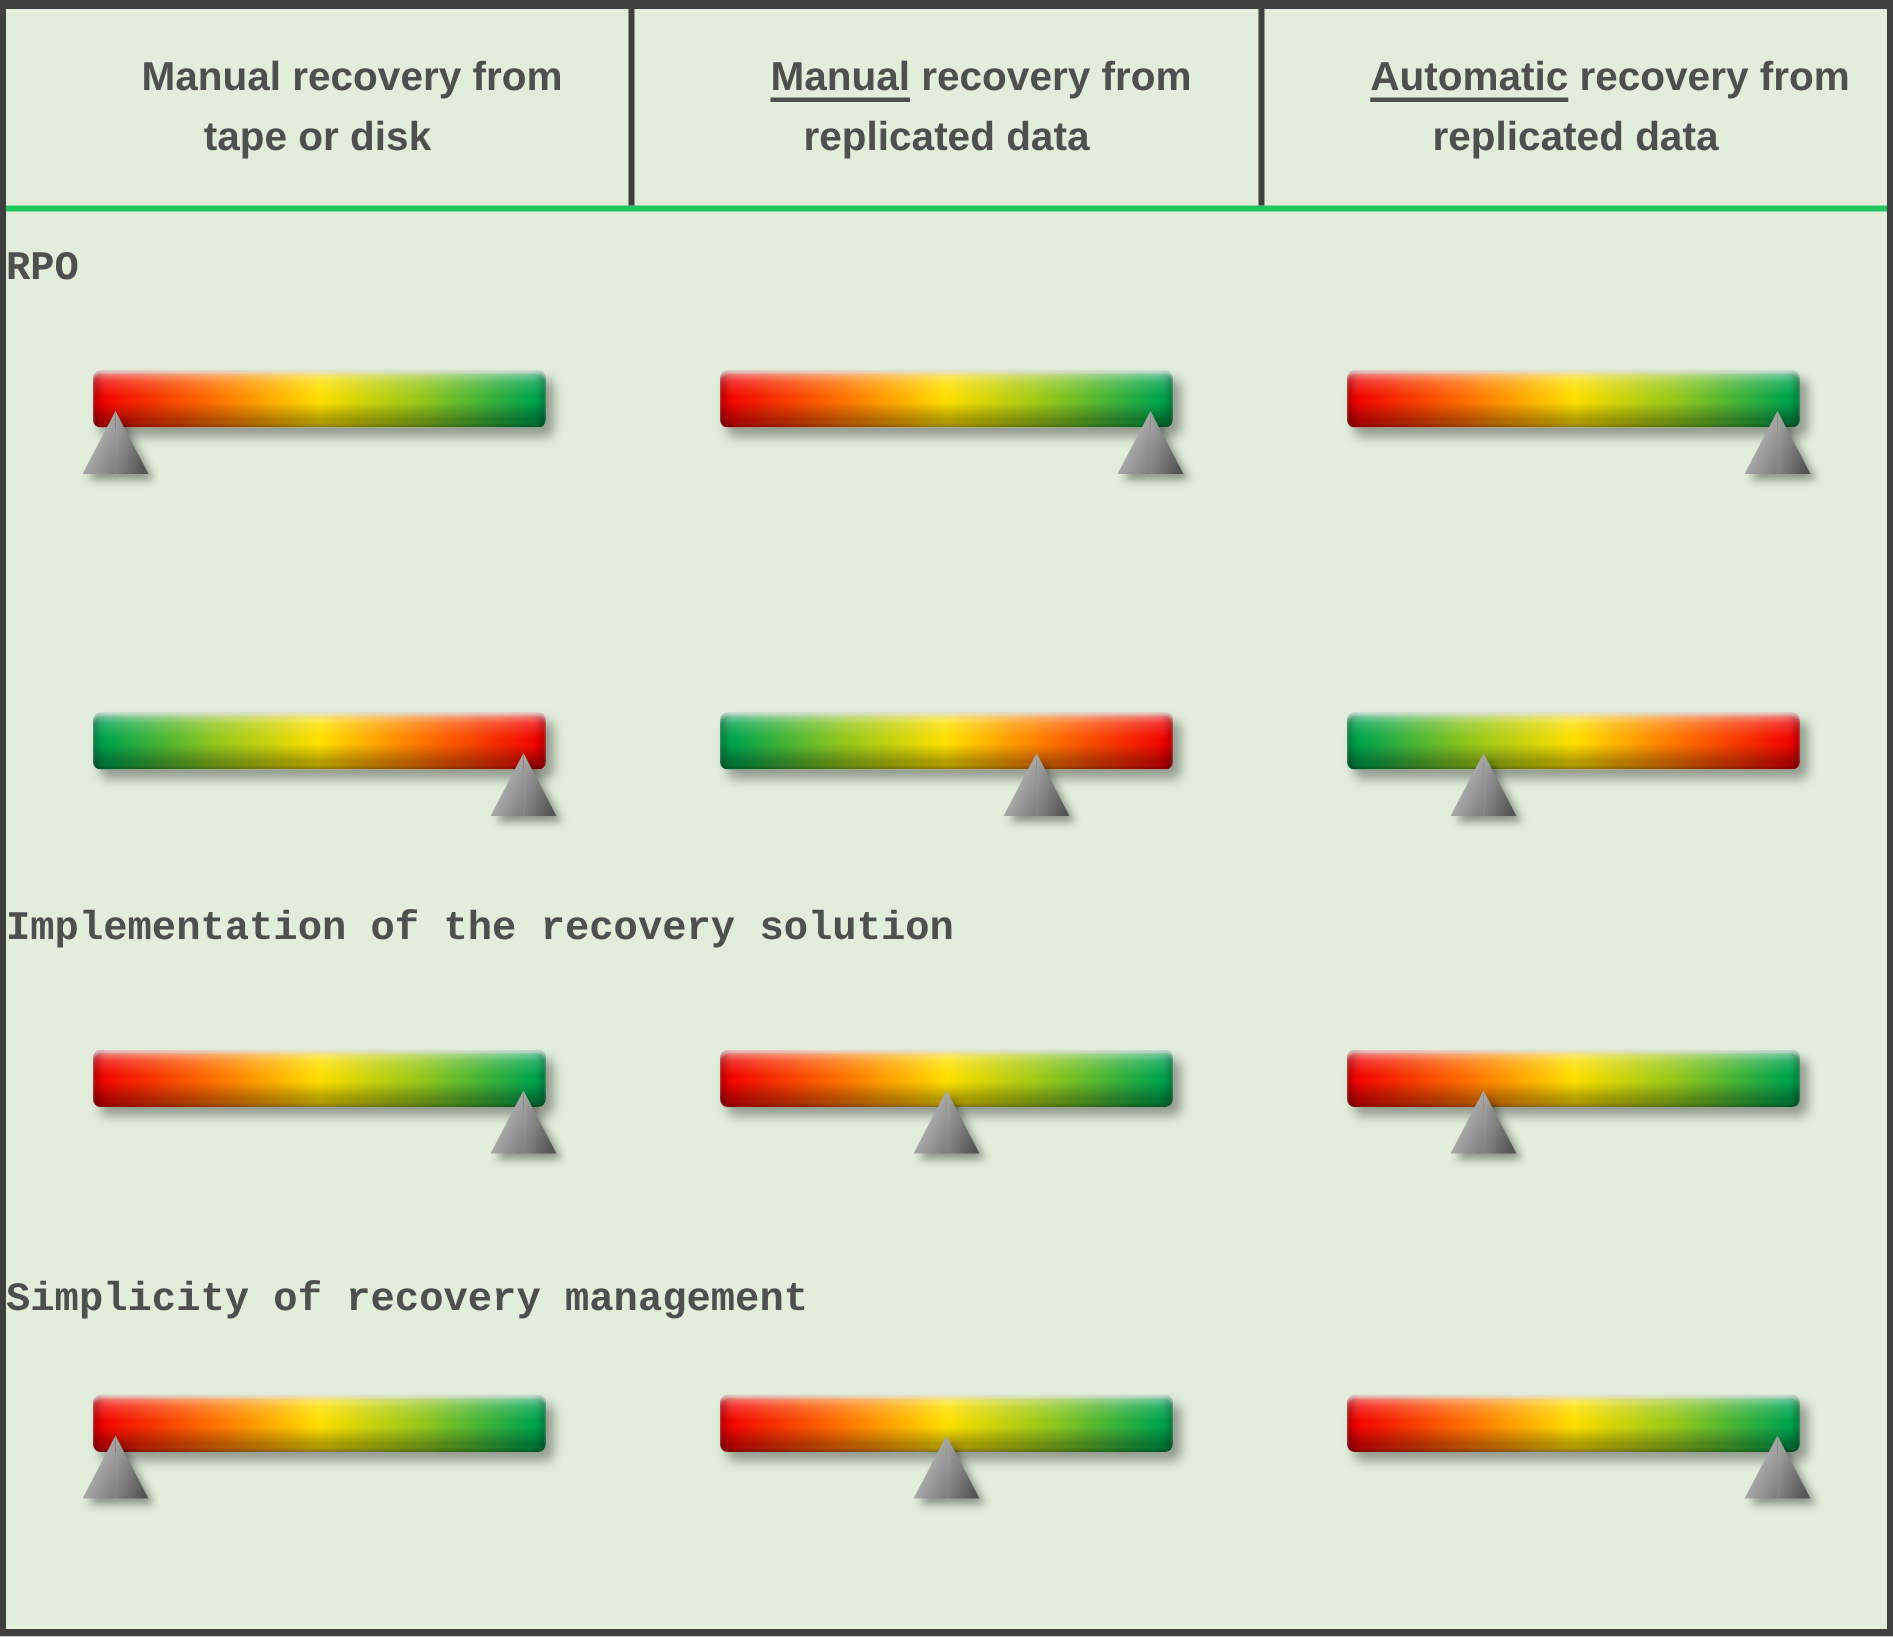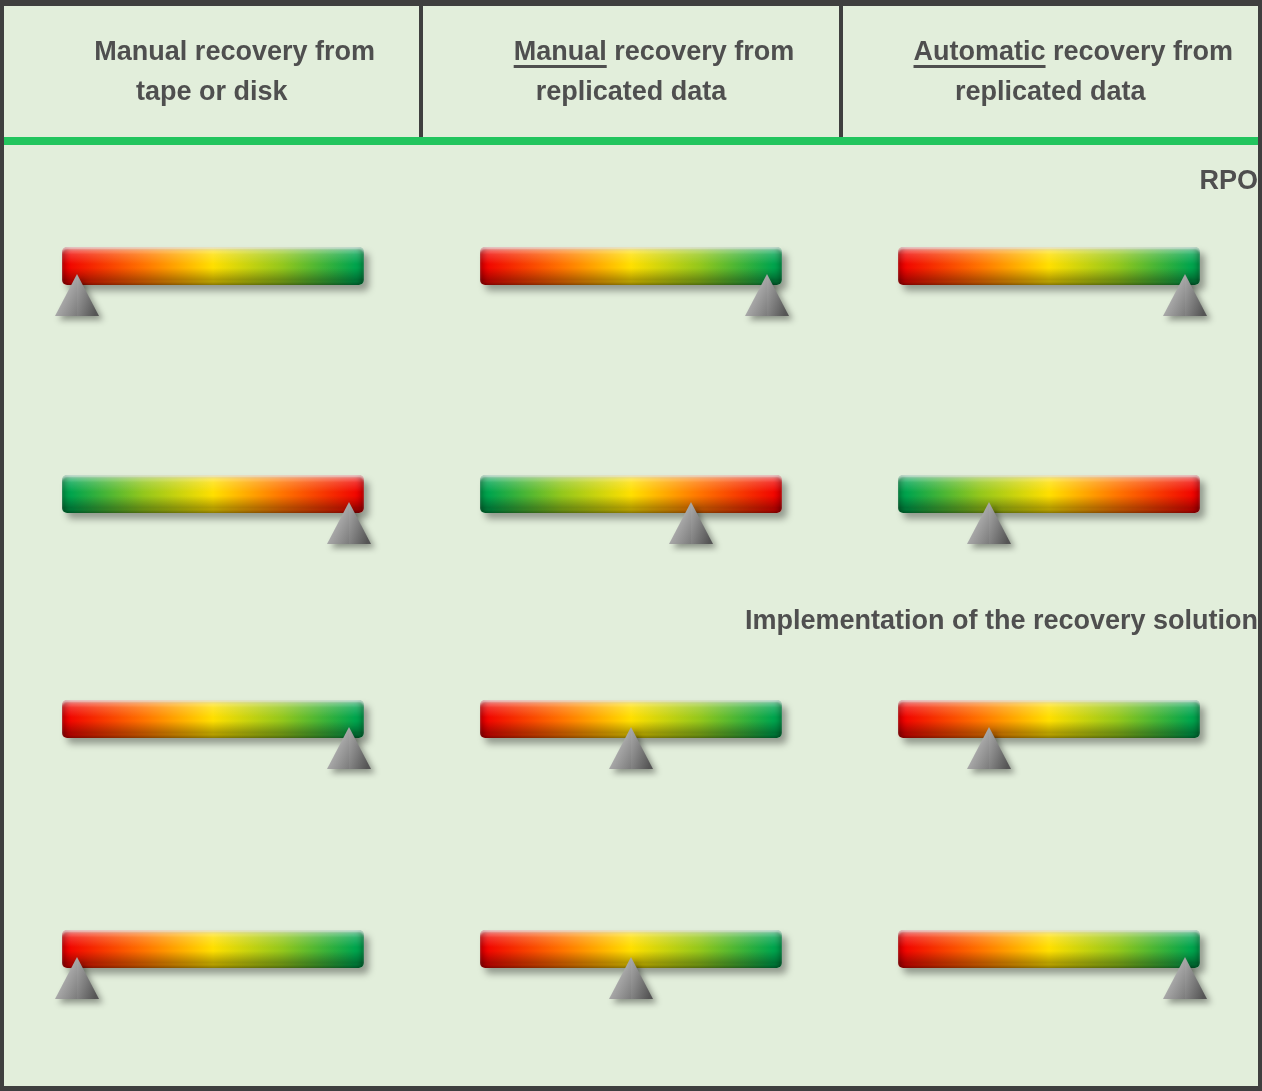--- a/index.html
+++ b/index.html
@@ -12,21 +12,21 @@
     border-bottom:5px solid #3f3f3f;
     border-left:4px solid #3f3f3f;
     border-right:4px solid #3f3f3f;
     font-family:"Liberation Sans", sans-serif;
     color:#4f4f4f;
     overflow:hidden;
   }
   .header{
     display:flex;
     height:131px;
-    border-bottom:8px solid #22c55e;
+    border-bottom:4px solid #22c55e;
   }
   .hcell{
     flex:1 1 0;
     display:flex;
     align-items:center;
     justify-content:center;
     font-size:27px;
     font-weight:bold;
     line-height:1.45;
   }
@@ -34,24 +34,25 @@
   .hcell-text{ text-align:center; white-space:pre-line; }
   .emph{
     text-decoration:underline;
     text-decoration-thickness:3px;
     text-underline-offset:5px;
     margin-left:46px;
   }
   .sec-title{
     position:absolute;
     left:0;width:100%;
-    text-align:right;
+    text-align:left;
     font-size:27px;
     font-weight:bold;
     color:#4f4f4f;
+    font-family:Liberation Mono, monospace;
   }
   .bars-row{
     position:absolute;
     left:0;width:100%;
     display:flex;
   }
   .colcell{ flex:1 1 0; }
   .bar-wrap{
     position:relative;
     width:302px;height:38px;
@@ -221,20 +222,21 @@
         <div class="tri" style="left: calc(30% - 23px);">
           <svg viewBox="0 0 46 44" width="46" height="44">
               <polygon points="23,1 23,43 1,43" fill="url(#triLeft)"></polygon>
               <polygon points="23,1 45,43 23,43" fill="url(#triRight)"></polygon>
             </svg>
         </div>
       </div>
     </div>
   </div>
 
+  <div class="sec-title" style="top:846px">Simplicity of recovery management</div>
   <div class="bars-row" style="top:924px">
     <div class="colcell">
       <div class="bar-wrap">
         <div class="bar"></div>
         <div class="tri" style="left: calc(5% - 23px);">
           <svg viewBox="0 0 46 44" width="46" height="44">
               <polygon points="23,1 23,43 1,43" fill="url(#triLeft)"></polygon>
               <polygon points="23,1 45,43 23,43" fill="url(#triRight)"></polygon>
             </svg>
         </div>

